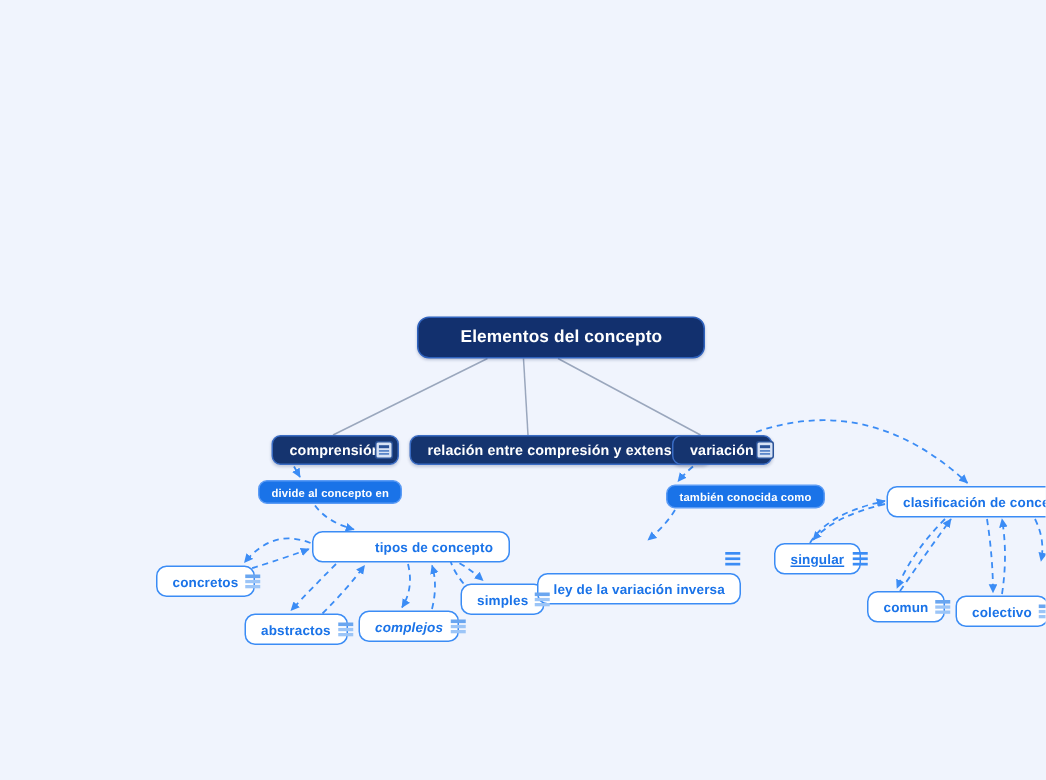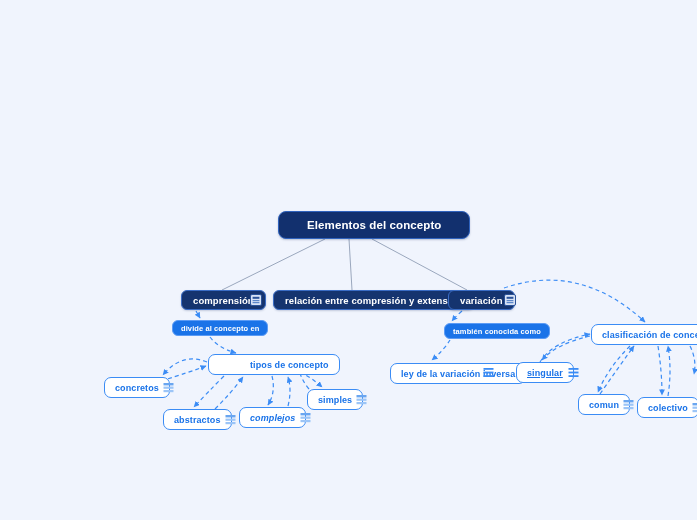--- a/index.html
+++ b/index.html
@@ -169,21 +169,21 @@
   <div class="node white" style="left:208px; top:354px;padding-left:41px;">tipos de concepto</div>
 
   <div class="node white" style="left:104px; top:377px;">concretos</div>
 
   <div class="node white" style="left:163px; top:409px;">abstractos</div>
 
   <div class="node white" style="left:239px; top:407px;font-style:italic;">complejos</div>
 
   <div class="node white" style="left:307px; top:389px;">simples</div>
 
-  <div class="node white" style="left:358px; top:363px;margin-left:32px;">ley de la variación inversa</div>
+  <div class="node white" style="left:358px; top:382px;">ley de la variación inversa</div>
 
   <div class="node white" style="left:591px; top:324px;">clasificación de concepto</div>
 
   <div class="node white" style="left:516px; top:362px;text-decoration:underline;">singular</div>
 
   <div class="node white" style="left:578px; top:394px;">comun</div>
 
   <div class="node white" style="left:637px; top:397px;">colectivo</div>
 
   <svg class="note-icon dark" style="left:250px; top:294px;" viewBox="0 0 12 12" xmlns="http://www.w3.org/2000/svg">

